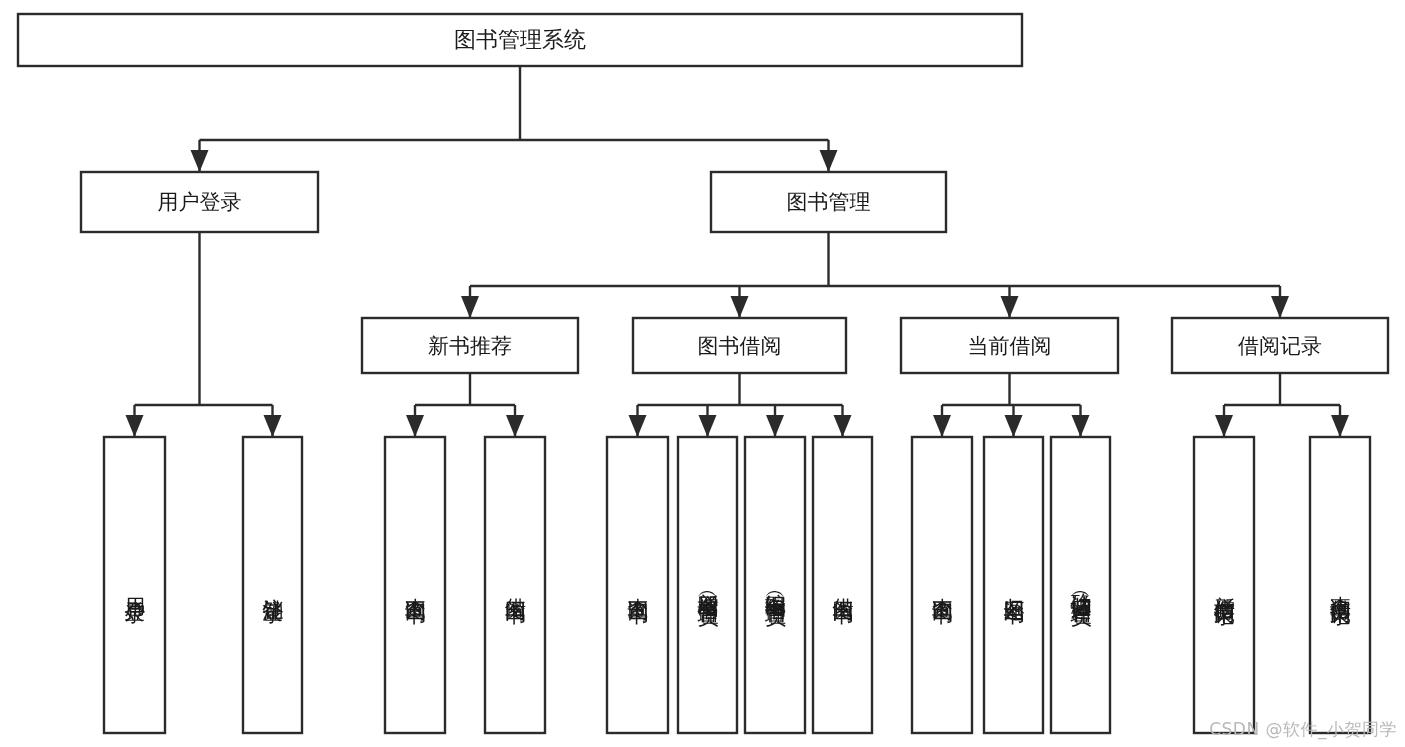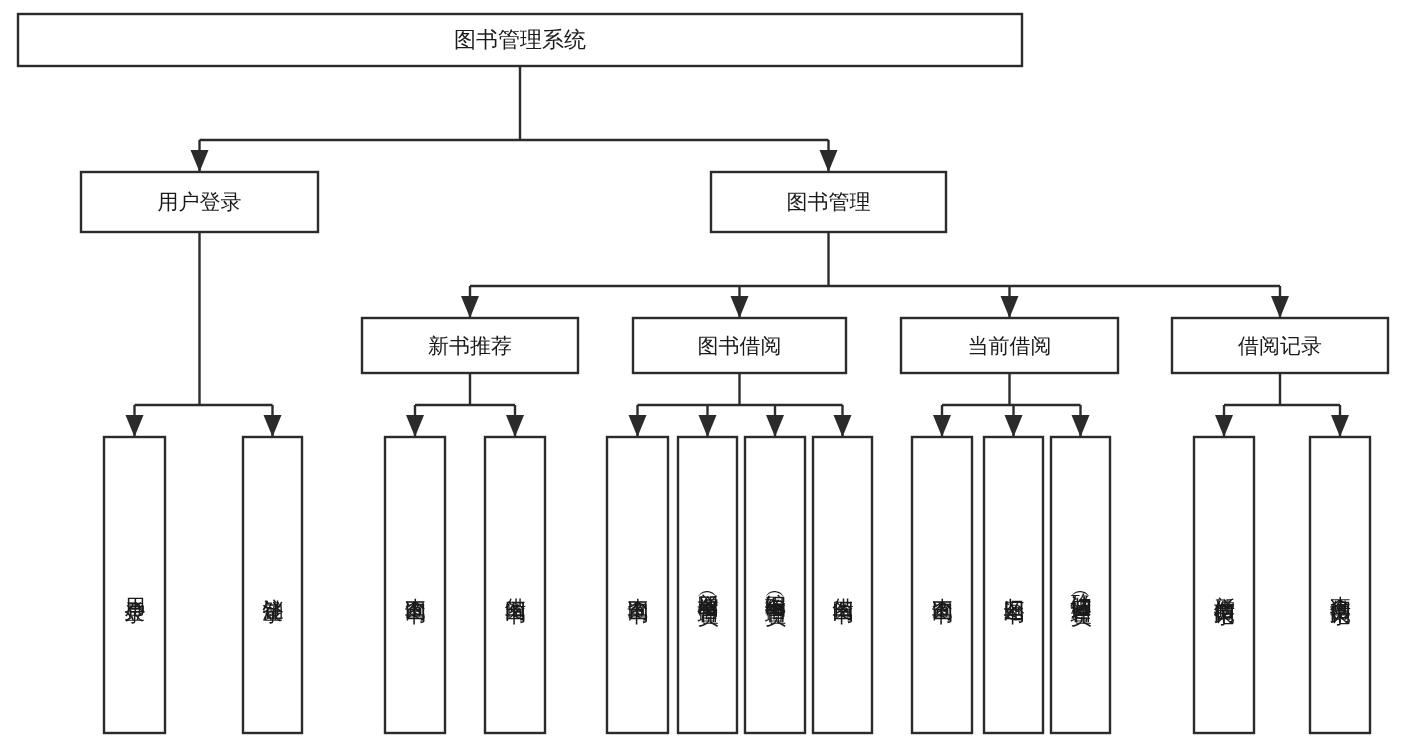--- a/index.html
+++ b/index.html
@@ -182,14 +182,15 @@
       <div class="vlabel" style="left: 678px; top: 437px; width: 59px; height: 296px;">新增图书（管理员）</div>
       <div class="vlabel" style="left: 745px; top: 437px; width: 60px; height: 296px;">编辑图书（管理员）</div>
       <div class="vlabel" style="left: 813px; top: 437px; width: 59px; height: 296px;">借阅图书</div>
       <div class="vlabel" style="left: 912px; top: 437px; width: 60px; height: 296px;">查询图书</div>
       <div class="vlabel" style="left: 984px; top: 437px; width: 59px; height: 296px;">归还图书</div>
       <div class="vlabel" style="left: 1051px; top: 437px; width: 59px; height: 296px;">确认归还（管理员）</div>
       <div class="vlabel" style="left: 1194px; top: 437px; width: 60px; height: 296px;">新增借阅记录</div>
       <div class="vlabel" style="left: 1310px; top: 437px; width: 60px; height: 296px;">查询借阅记录</div>
     </div>
 
+  <div class="watermark">CSDN @软件_小贺同学</div>
 
 </div>
 
 </body></html>

